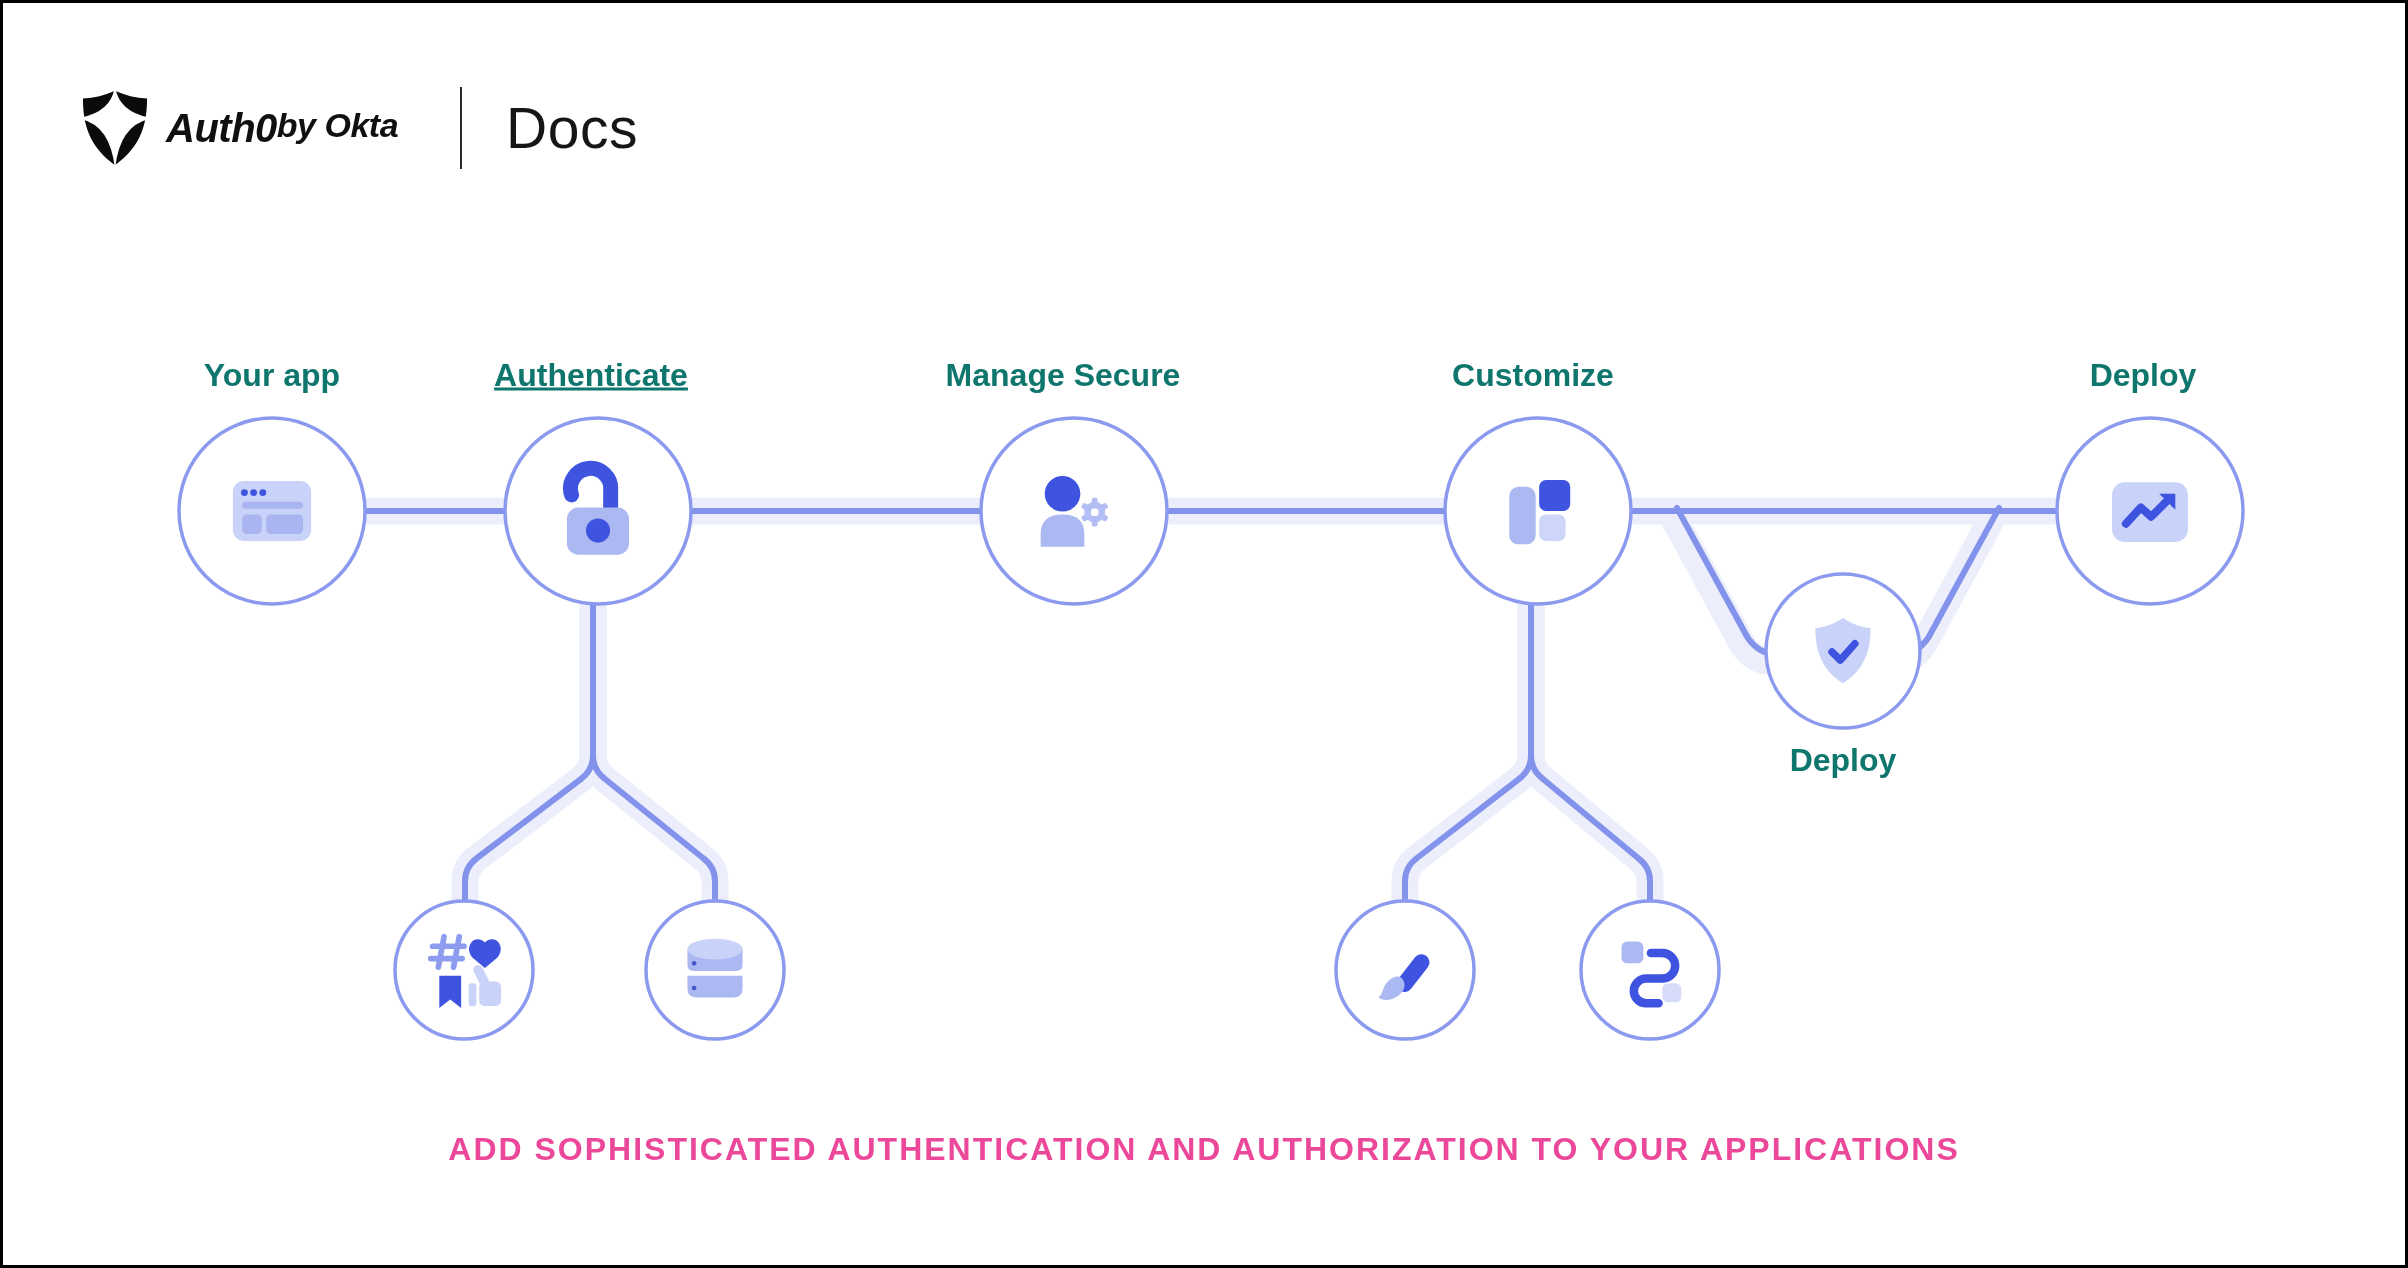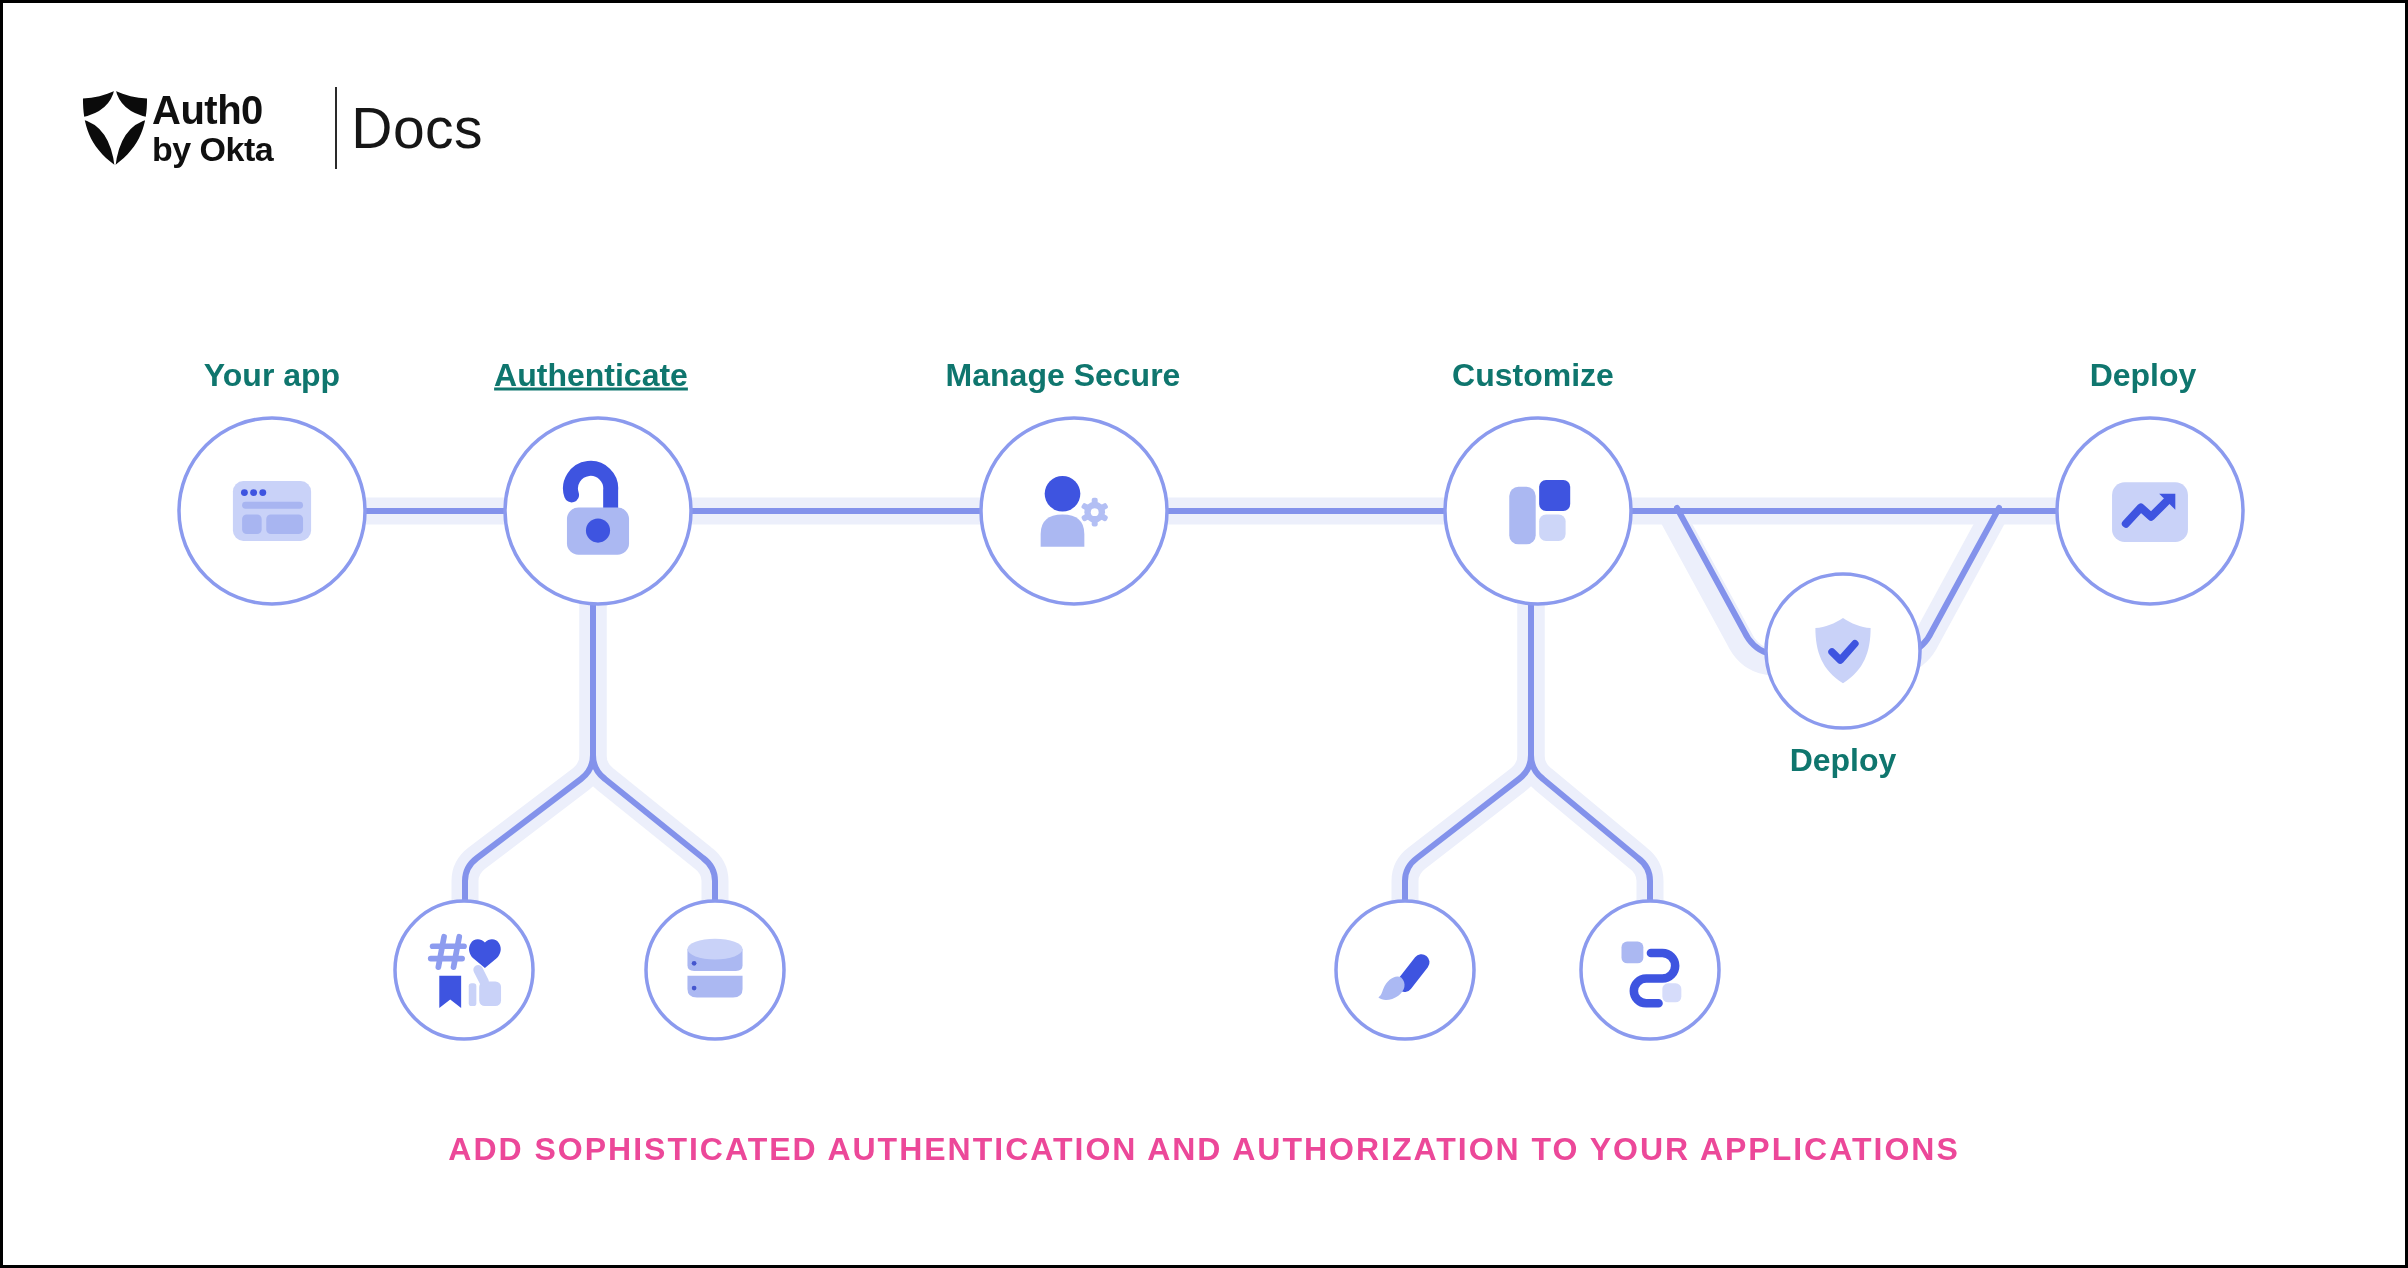--- a/index.html
+++ b/index.html
@@ -12,28 +12,29 @@
     font-family:"Liberation Sans", sans-serif;
     overflow:hidden;
   }
   
   .logo{
     position:absolute;left:78px;top:84px;
     display:flex;align-items:center;gap:0;
   }
   .logo-shield{width:68px;height:80px;flex:0 0 auto;}
   .logo-wordmark{
-    margin-left:3px;
-    display:flex;flex-direction:column;justify-content:center;
+    margin-left:17px;
+    display:flex;flex-direction:row;justify-content:center;
     color:#101010;
+    font-style:italic;
   }
   .logo-line1{font-size:40px;font-weight:600;line-height:42px;letter-spacing:-0.5px;}
   .logo-line2{font-size:34px;font-weight:600;line-height:36px;letter-spacing:-0.5px;}
   .logo-divider{width:2px;height:82px;background:#2a2a2a;margin-left:62px;flex:0 0 auto;}
-  .logo-product{margin-left:14px;font-size:57px;font-weight:400;color:#161616;letter-spacing:0.5px;}
+  .logo-product{margin-left:44px;font-size:57px;font-weight:400;color:#161616;letter-spacing:0.5px;}
   
   #diagram{position:absolute;left:0;top:0;width:2408px;height:1268px;}
   .node-label{
     position:absolute;
     transform:translate(-50%,-50%);
     font-size:32px;font-weight:700;color:#0f766e;
     white-space:nowrap;
   }
   .tagline{
     position:absolute;left:0;top:1146px;width:100%;

